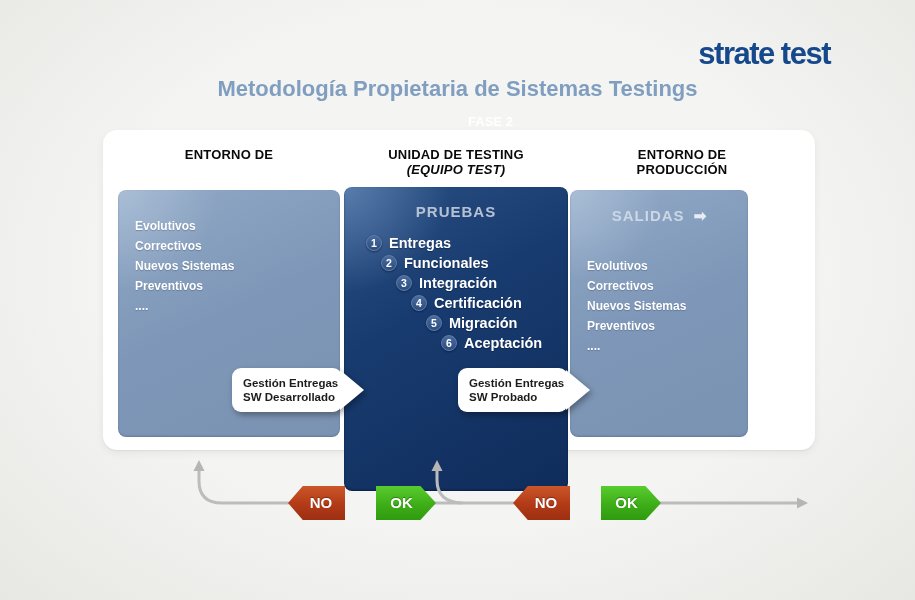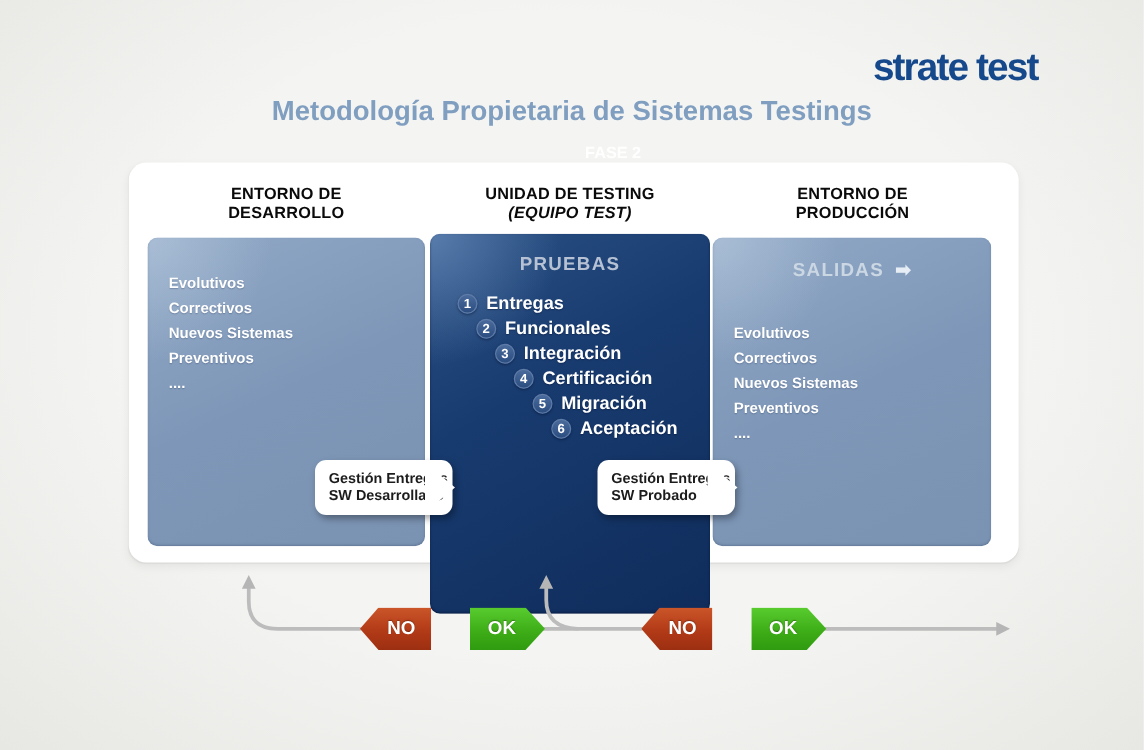--- a/index.html
+++ b/index.html
@@ -36,21 +36,21 @@
   .panel{
     position:absolute;border-radius:8px;z-index:2;
   }
   .panel.steel{
     background:
       radial-gradient(circle at 0% 0%, rgba(215,228,242,0.35), rgba(215,228,242,0) 30%),
       linear-gradient(155deg, #91a9c6 0%, #7e97b8 50%, #7b93b2 100%);
     box-shadow:inset 0 -1px 2px rgba(20,40,70,0.25);
     left:118px;top:190px;width:222px;height:247px;
   }
-  .panel.steel.right{left:570px;width:223px;}
+  .panel.steel.right{left:570px;width:178px;}
   .panel.navy{
     left:344px;top:187px;width:224px;height:304px;
     background:
       radial-gradient(circle at 0% 0%, rgba(120,155,200,0.6), rgba(120,155,200,0) 28%),
       linear-gradient(150deg, #2a5083 0%, #183b6f 40%, #0f2c5b 100%);
     box-shadow:inset 0 -1px 2px rgba(0,10,35,0.5);
   }
   .panel-title{
     text-align:center;margin-top:17px;font-size:15px;font-weight:bold;
     letter-spacing:1px;color:#ccd7e4;
@@ -83,21 +83,21 @@
   .pruebas-label{
     font-size:14.5px;font-weight:bold;color:#ffffff;
     text-shadow:0 1px 1px rgba(0,10,40,0.4);
   }
   .callout{
     position:absolute;z-index:6;width:134px;height:44px;
     filter:drop-shadow(2px 3px 3px rgba(0,0,0,0.35));
   }
   .callout .box{
     position:absolute;left:0;top:0;width:110px;height:44px;background:#fff;border-radius:9px;
-    display:flex;flex-direction:column;justify-content:center;padding-left:11px;box-sizing:border-box;margin-left:20px;
+    display:flex;flex-direction:column;justify-content:center;padding-left:11px;box-sizing:border-box;
   }
   .callout .point{
     position:absolute;left:108px;top:2px;width:0;height:0;
     border-top:20px solid transparent;border-bottom:20px solid transparent;
     border-left:24px solid #ffffff;
   }
   .callout .t{font-size:11.5px;font-weight:bold;color:#1c1c1c;line-height:14px;}
   .callout.c1{left:232px;top:368px;}
   .callout.c2{left:458px;top:368px;}
   .flow-svg{position:absolute;left:150px;top:450px;z-index:3;}
@@ -126,21 +126,20 @@
 <body>
 
 <div class="logo">strate test</div>
 <div class="subtitle">Metodología Propietaria de Sistemas Testings</div>
 <div class="phase-label">FASE 2</div>
 
 <div class="card"></div>
 
 <div class="col-header dev">
   <div class="line1">ENTORNO DE</div>
-  <div class="line2">DESARROLLO</div>
 </div>
 <div class="col-header test">
   <div class="line1">UNIDAD DE TESTING</div>
   <div class="line2 italic">(EQUIPO TEST)</div>
 </div>
 <div class="col-header prod">
   <div class="line1">ENTORNO DE</div>
   <div class="line2">PRODUCCIÓN</div>
 </div>
 

